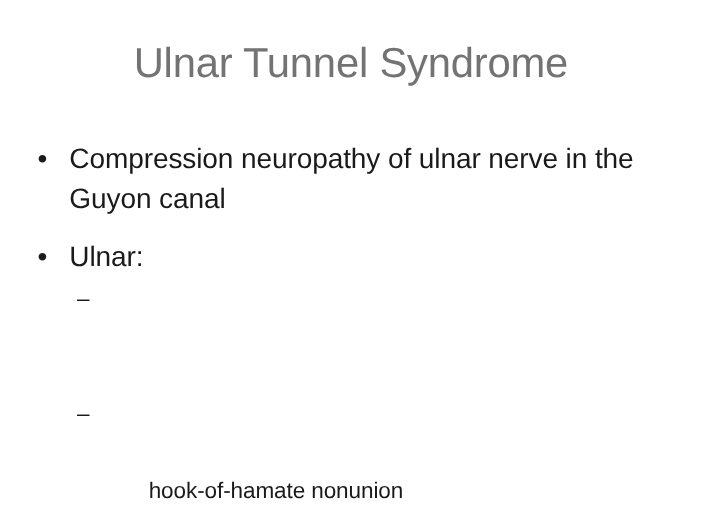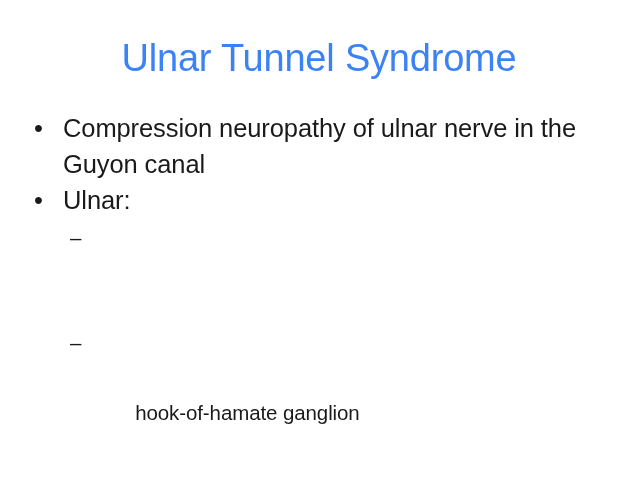--- a/index.html
+++ b/index.html
@@ -21,21 +21,21 @@
   }
   .slide-title {
     position: absolute;
     left: 0;
     top: 36px;
     width: 638px;
     text-align: center;
     font-size: 38px;
     line-height: 44px;
     font-weight: 400;
-    color: #3b82f6;
+    color: #737373;
     letter-spacing: -0.2px;
     white-space: nowrap;
   }
   .body-block {
     position: absolute;
     left: 0;
     top: 110px;
     width: 638px;
   }
   
@@ -51,20 +51,21 @@
   .bullet-l1 .marker {
     position: absolute;
     left: 34px;
     top: 0;
     font-size: 25.5px;
     line-height: 36px;
     color: #1a1a1a;
   }
   .bullet-l1 .txt {
     display: block;
+    margin-top: 17px;
   }
   
   .bullet-l2 {
     position: relative;
     margin: 0;
     padding: 0 40px 0 96px;
     font-size: 20.5px;
     line-height: 35px;
     color: #1a1a1a;
     letter-spacing: -0.1px;
@@ -100,17 +101,17 @@
     </div>
 
     <div class="spacer-2"></div>
 
     <div class="bullet-l2">
       <span class="marker">–</span>
     </div>
 
     <div class="bullet-l2">
       <span class="marker">–</span>
-      <span class="txt"> hook-of-hamate ganglion</span>
+      <span class="txt"> hook-of-hamate nonunion</span>
     </div>
 
   </div>
 </div>
 
 </body></html>

